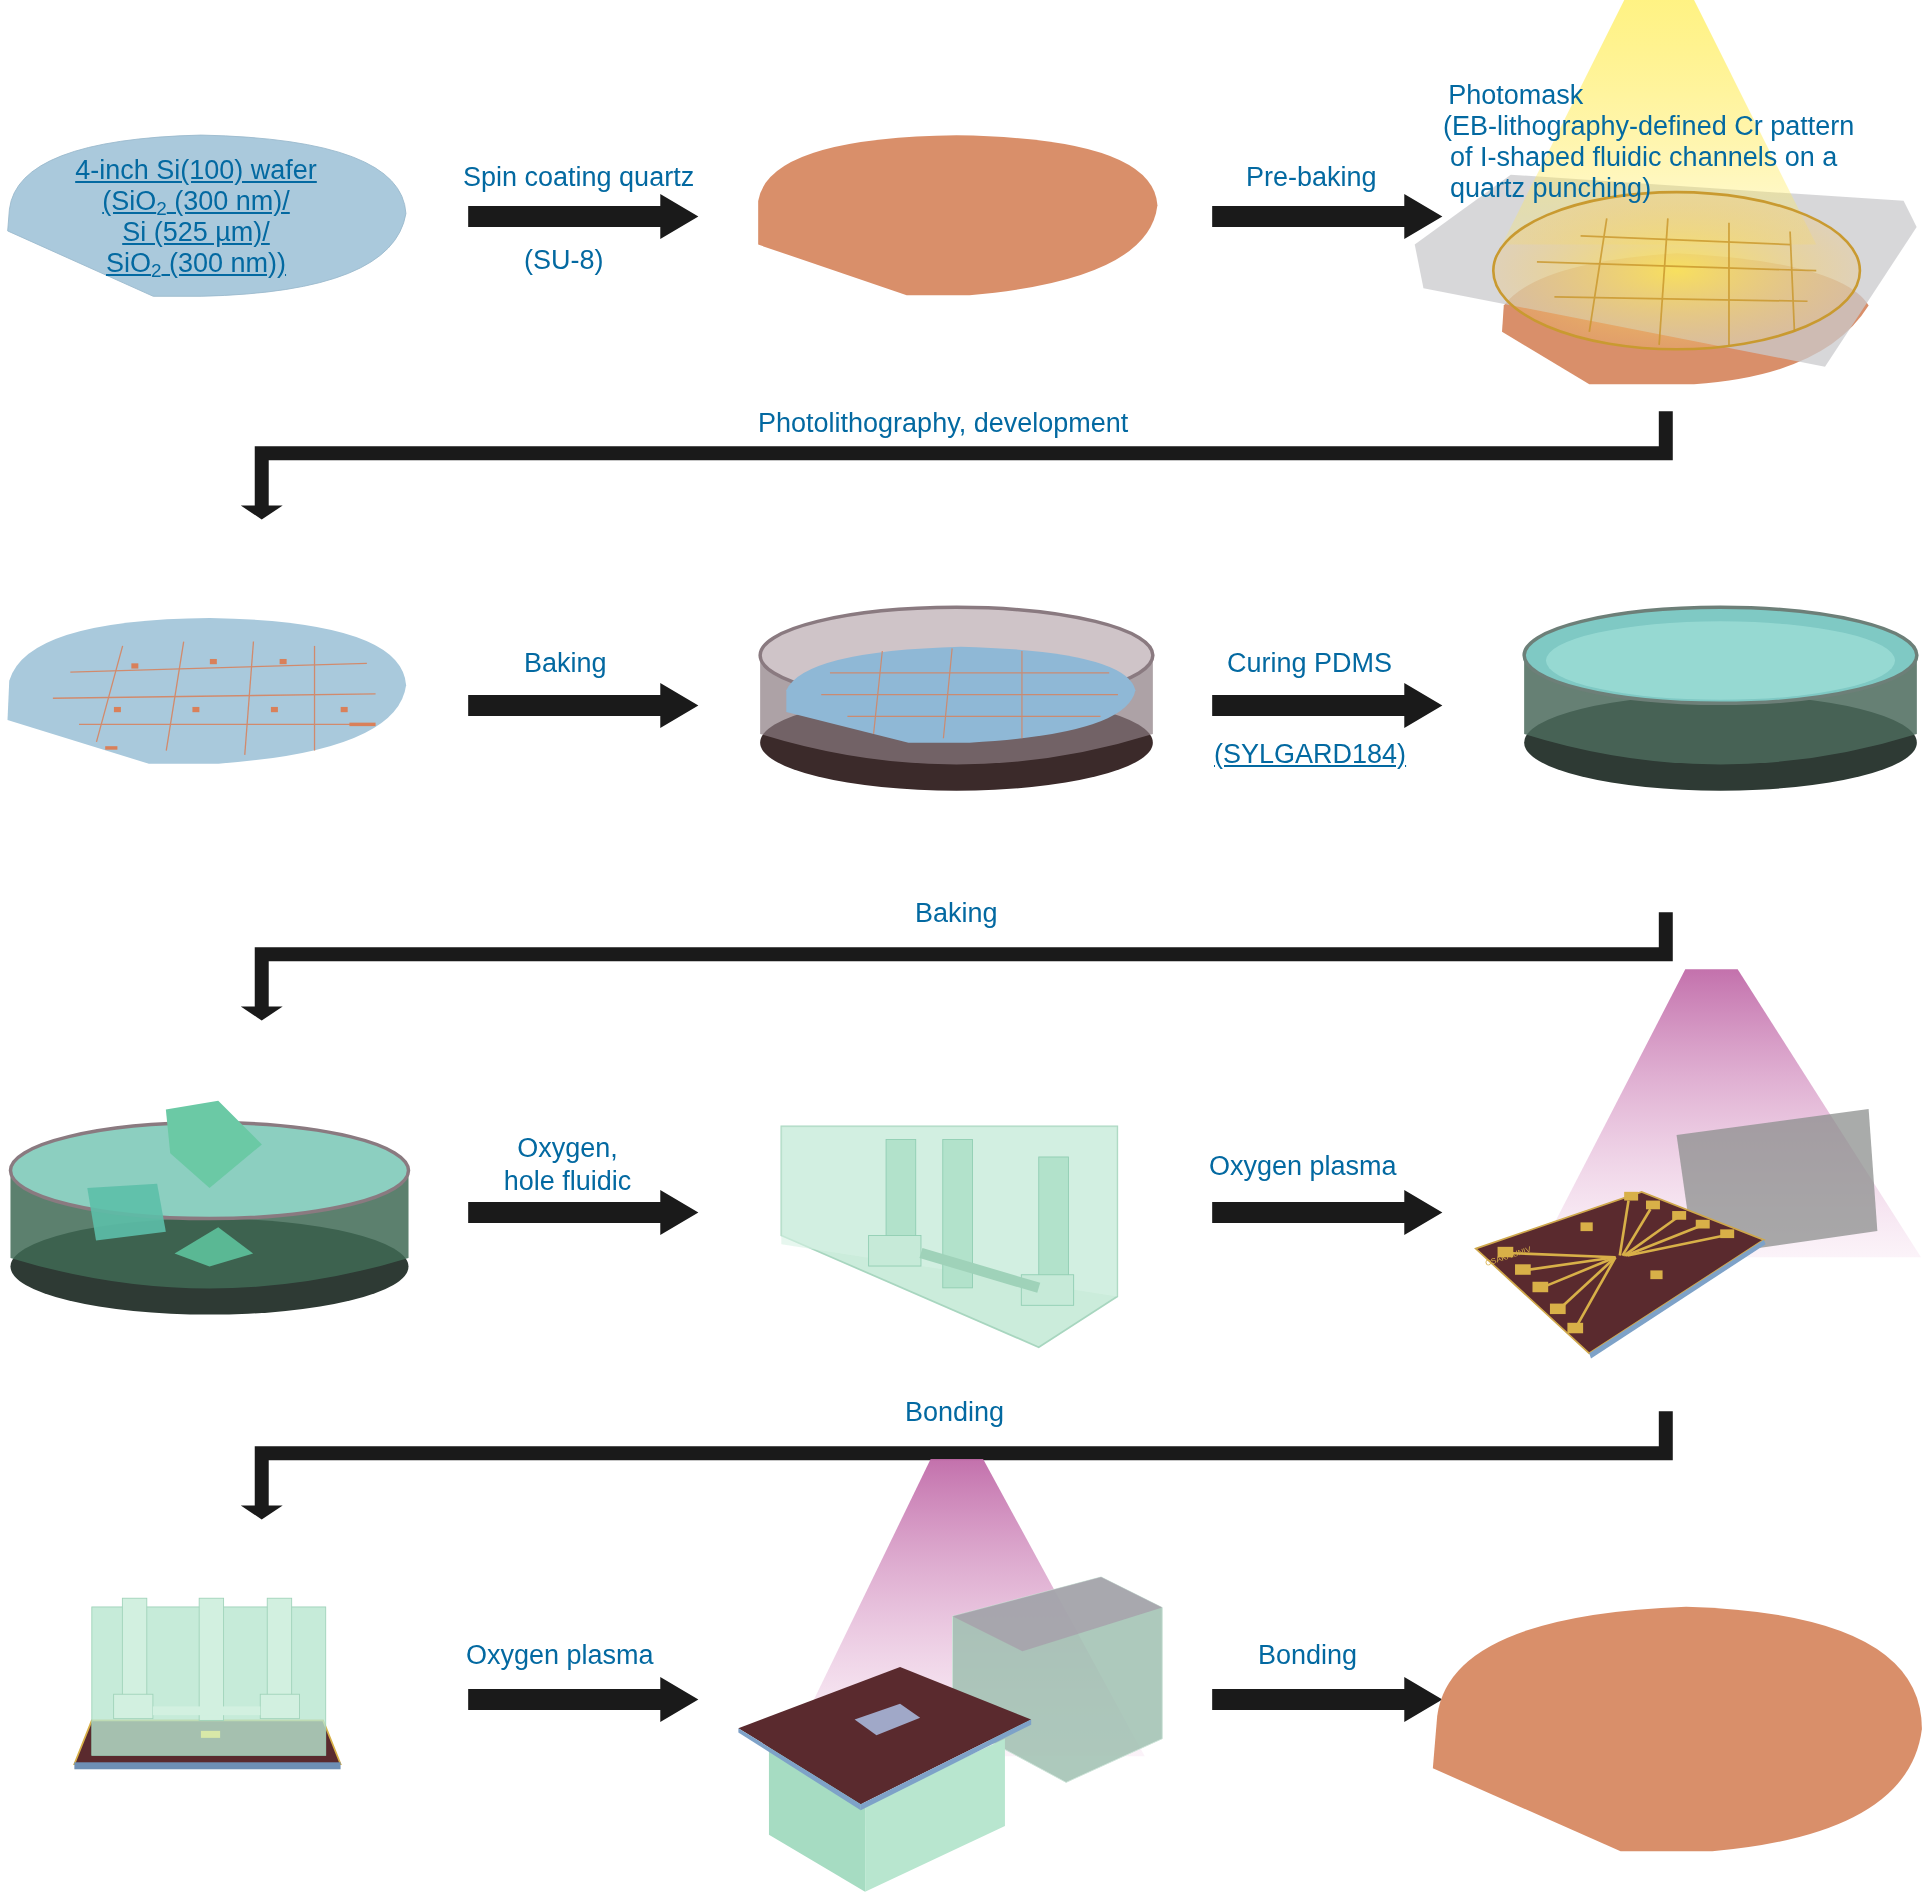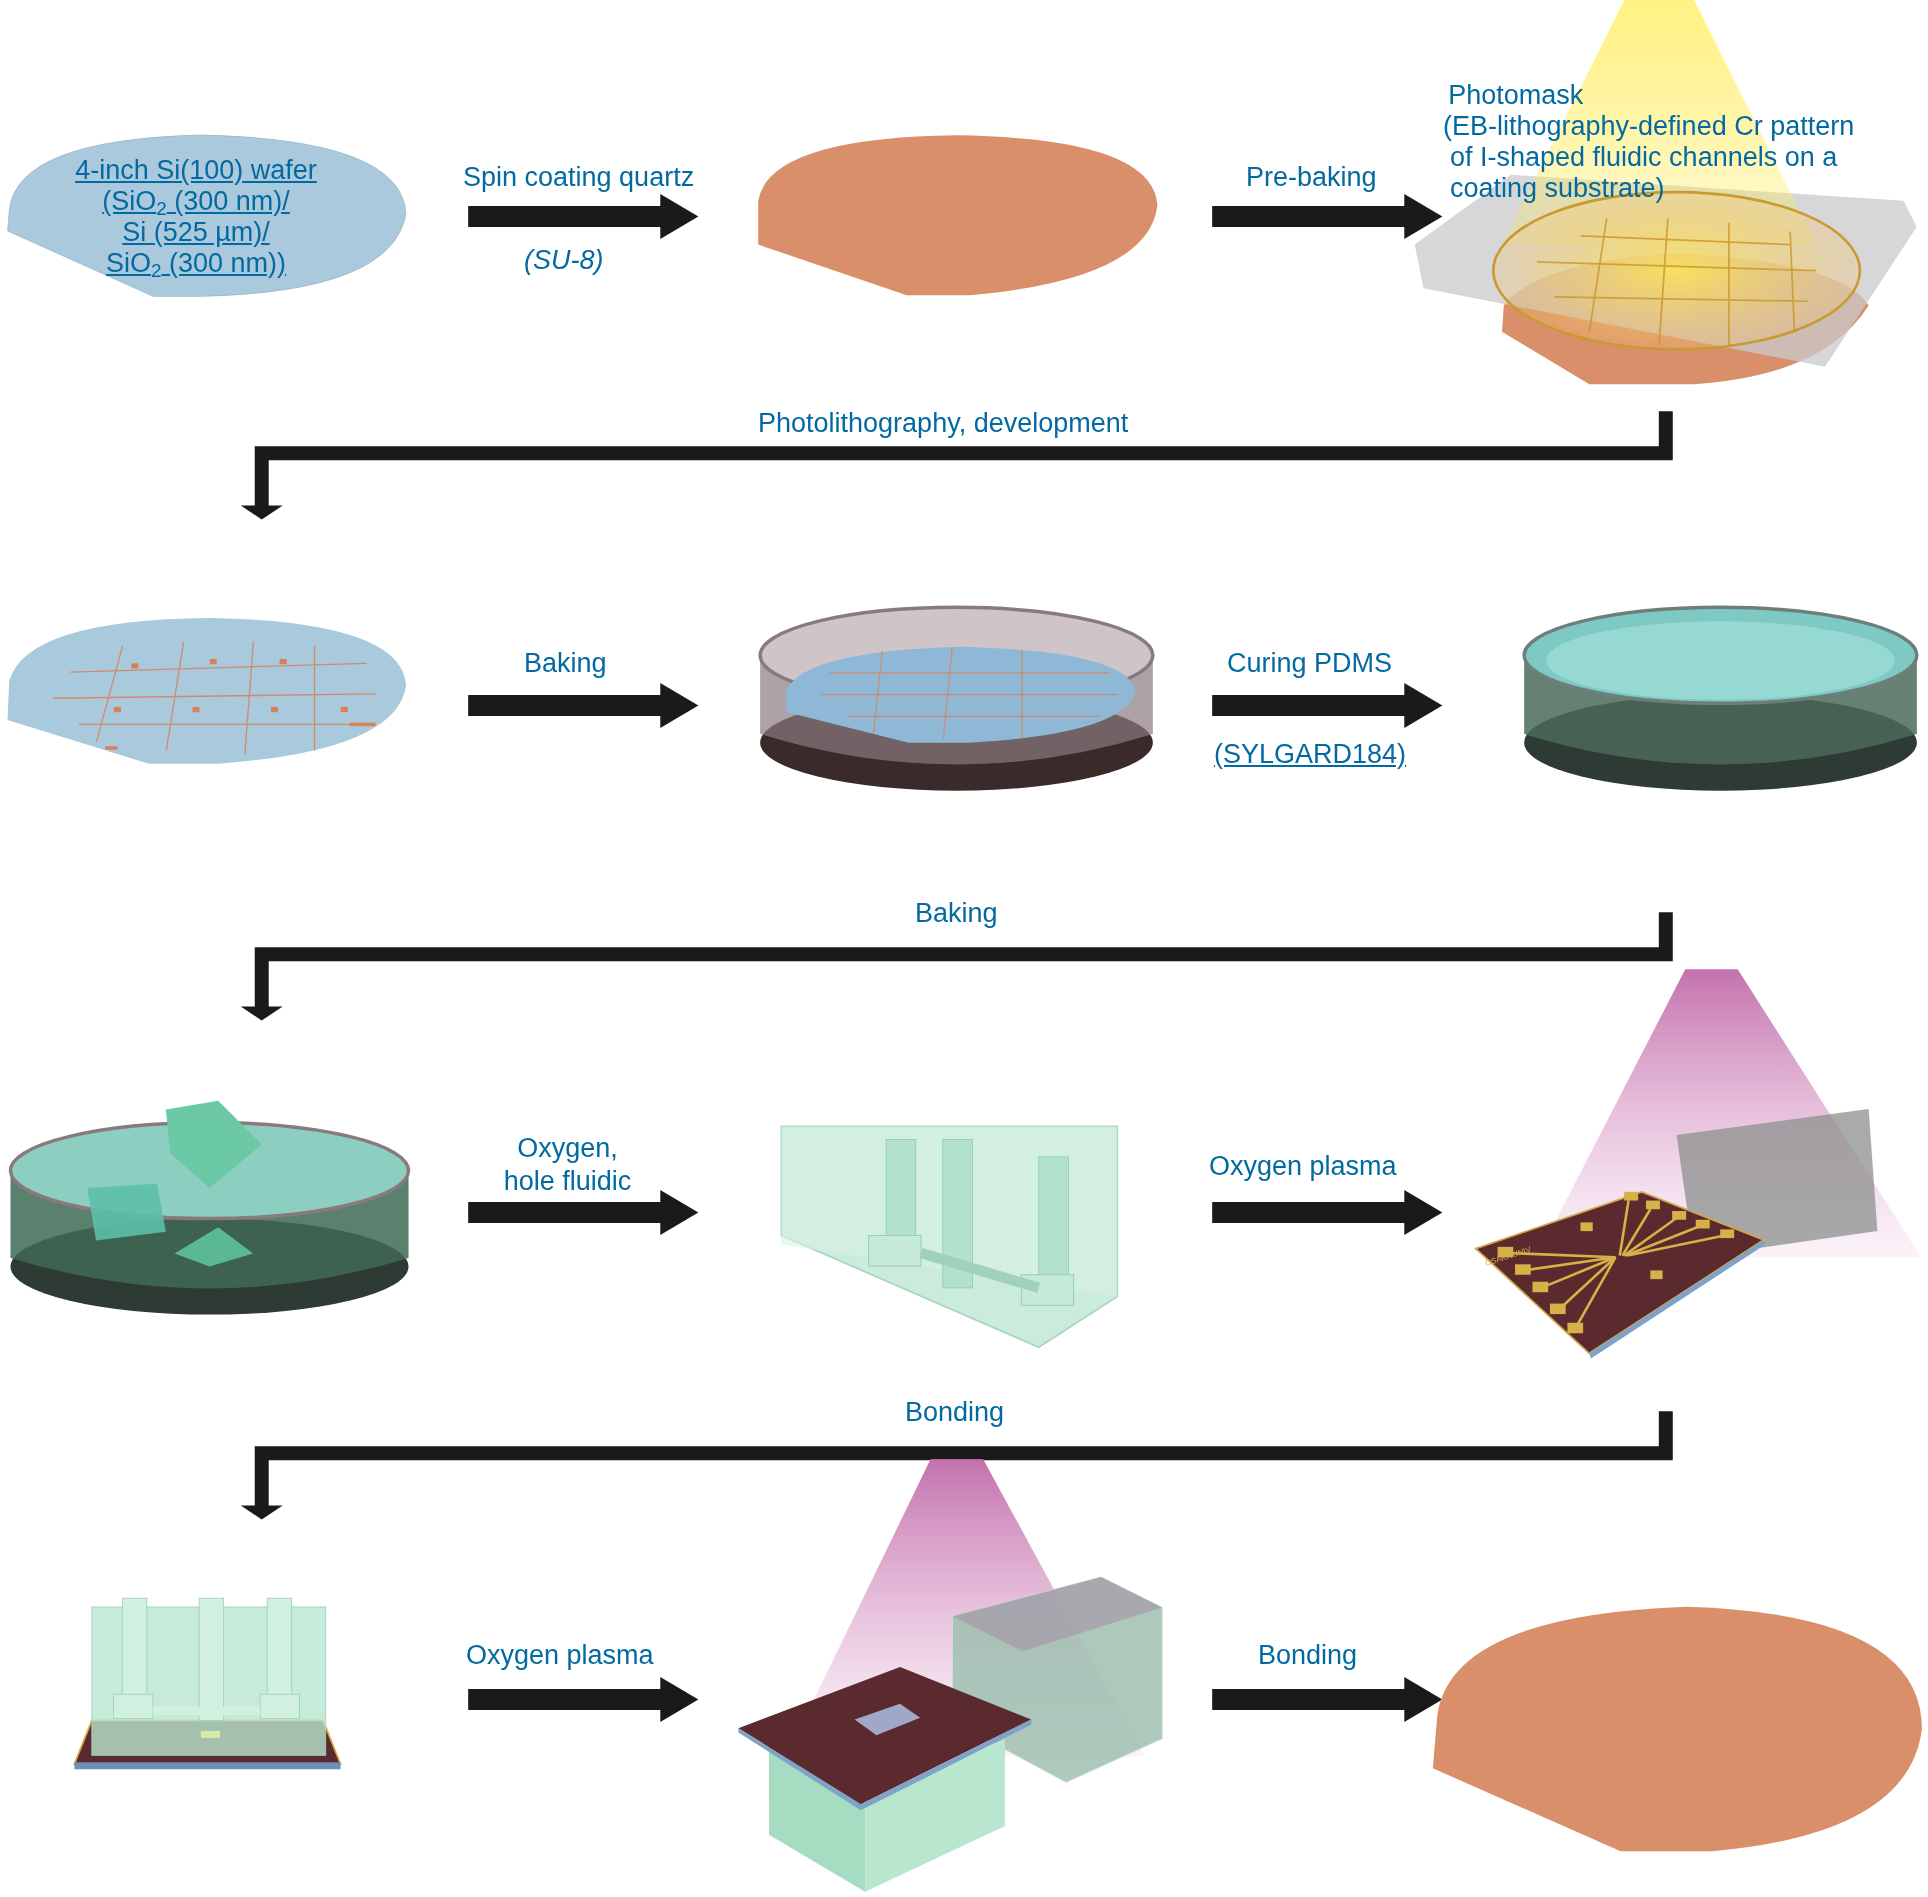--- a/index.html
+++ b/index.html
@@ -26,21 +26,21 @@
   <div>Si (525 µm)/</div>
   <div><span>SiO</span><sub>2</sub><span> (300 nm))</span></div>
 </div>
 
 <div class="label" style="left:463px;top:162px;">Spin coating quartz</div>
 <div class="arrow" style="left:467px;top:194px;">
   <svg width="236" height="45" viewBox="0 0 270 52">
       <path d="M0 14 H222 V0 L266 26 L222 52 V38 H0 Z" fill="#1a1a1a"></path>
     </svg>
 </div>
-<div class="label" style="left:524px;top:245px;font-style:italic;">(SU-8)</div>
+<div class="label" style="left:524px;top:245px;">(SU-8)</div>
 
 <div class="abs" style="left:751px;top:131px;width:411px;height:166px;">
   <svg width="411" height="166" viewBox="0 0 470 190">
     <path d="M8 80 Q 20 8 235 5 Q 460 8 465 85 Q 455 170 250 188 L 178 188 L 8 130 Z" fill="#d98f6a"></path>
   </svg>
 </div>
 
 <div class="label" style="left:1246px;top:162px;">Pre-baking</div>
 <div class="arrow" style="left:1211px;top:194px;">
   <svg width="236" height="45" viewBox="0 0 270 52">
@@ -76,21 +76,21 @@
         <path d="M300 250 L 290 395"></path>
         <path d="M370 255 L 370 395"></path>
         <path d="M440 265 L 445 380"></path>
     </g>
   </svg>
 </div>
 <div class="label" style="left:1443px;top:80px;">
   <div style="padding-left:5.2px;">Photomask</div>
   <div>(EB-lithography-defined Cr pattern</div>
   <div style="padding-left:7px;">of I-shaped fluidic channels on a</div>
-  <div style="padding-left:7px;">coating substrate)</div>
+  <div style="padding-left:7px;">quartz punching)</div>
 </div>
 
 <div class="label" style="left:758px;top:397px;margin-top:11px;">Photolithography, development</div>
 <div class="arrow" style="left:253px;top:411px;">
   <svg width="1432" height="114" viewBox="0 0 1640 130">
       <path d="M1610 0 H1626 V42 H1626 V56 H18 V108 L34 108 L10 124 L-14 108 H2 V40 H1610 Z" fill="#1a1a1a"></path>
     </svg>
 </div>
 
 <div class="abs" style="left:0;top:611px;width:411px;height:157px;">

